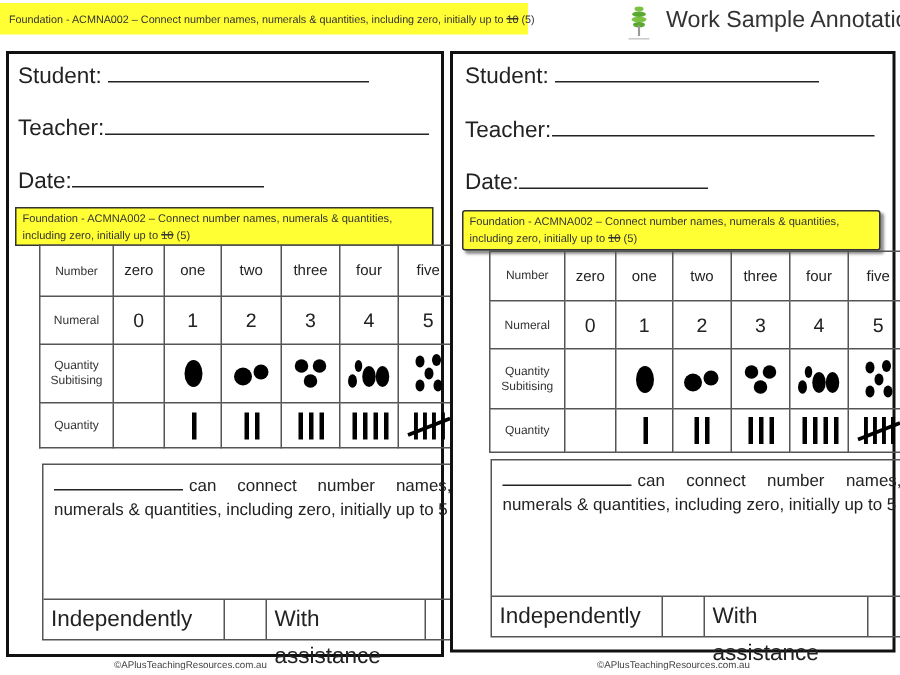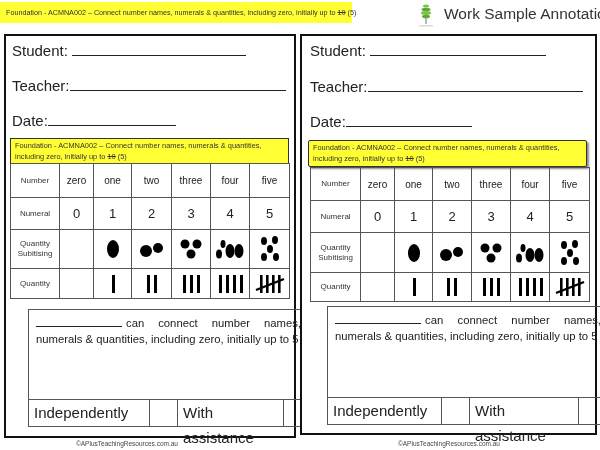--- a/index.html
+++ b/index.html
@@ -15,21 +15,21 @@
   .panel.left { left:4px; top:34px; width:292px; height:404px; }
   .panel.right { left:300px; top:34px; width:297px; height:401px; }
 
   .field { position:absolute; font-size:15px; white-space:nowrap; color:#222; }
   .field .line { display:inline-block; border-bottom:1.2px solid #222; height:12px; vertical-align:baseline; }
 
   .subbanner { position:absolute; background:#ffff33; border:1px solid #333; font-size:7.4px; line-height:10.5px;
                padding:2px 4px; box-sizing:border-box; color:#333; }
   .subbanner.shadow { box-shadow:2px 2px 2px rgba(0,0,0,0.45); border-radius:2px; }
 
-  table.grid { position:absolute; border-collapse:collapse; table-layout:fixed; }
+  table.grid { position:absolute; border-collapse:collapse; table-layout:fixed;margin-left:16px; }
   table.grid td { border:1px solid #555; text-align:center; vertical-align:middle; padding:0; overflow:hidden; }
   td.rowhead { font-size:8px; line-height:10px; color:#333; }
   td.name { font-size:10px; color:#222; }
   td.numeral { font-size:13px; color:#222; }
   td svg { display:block; margin:0 auto; }
 
   .statement { position:absolute; border:1px solid #555; box-sizing:border-box;margin-left:19px; }
   .statement .text { position:absolute; left:7px; right:7px; top:6px; font-size:11.3px; line-height:15.5px; text-align:justify; text-align-last:left; color:#222; }
   .statement .blank { display:inline-block; width:86px; border-bottom:1px solid #222; height:10px; margin-right:4px; }
   .assess { position:absolute; left:0; right:0; bottom:0; height:26px; border-top:1px solid #555; display:flex; }

